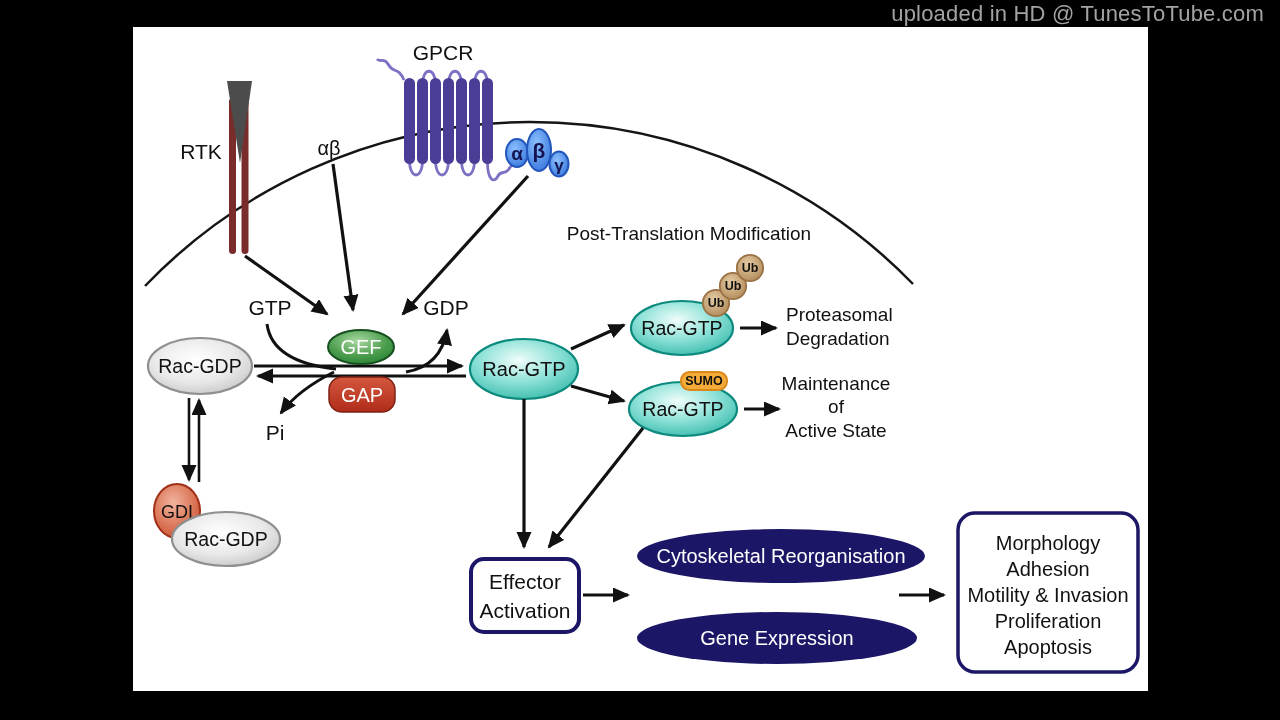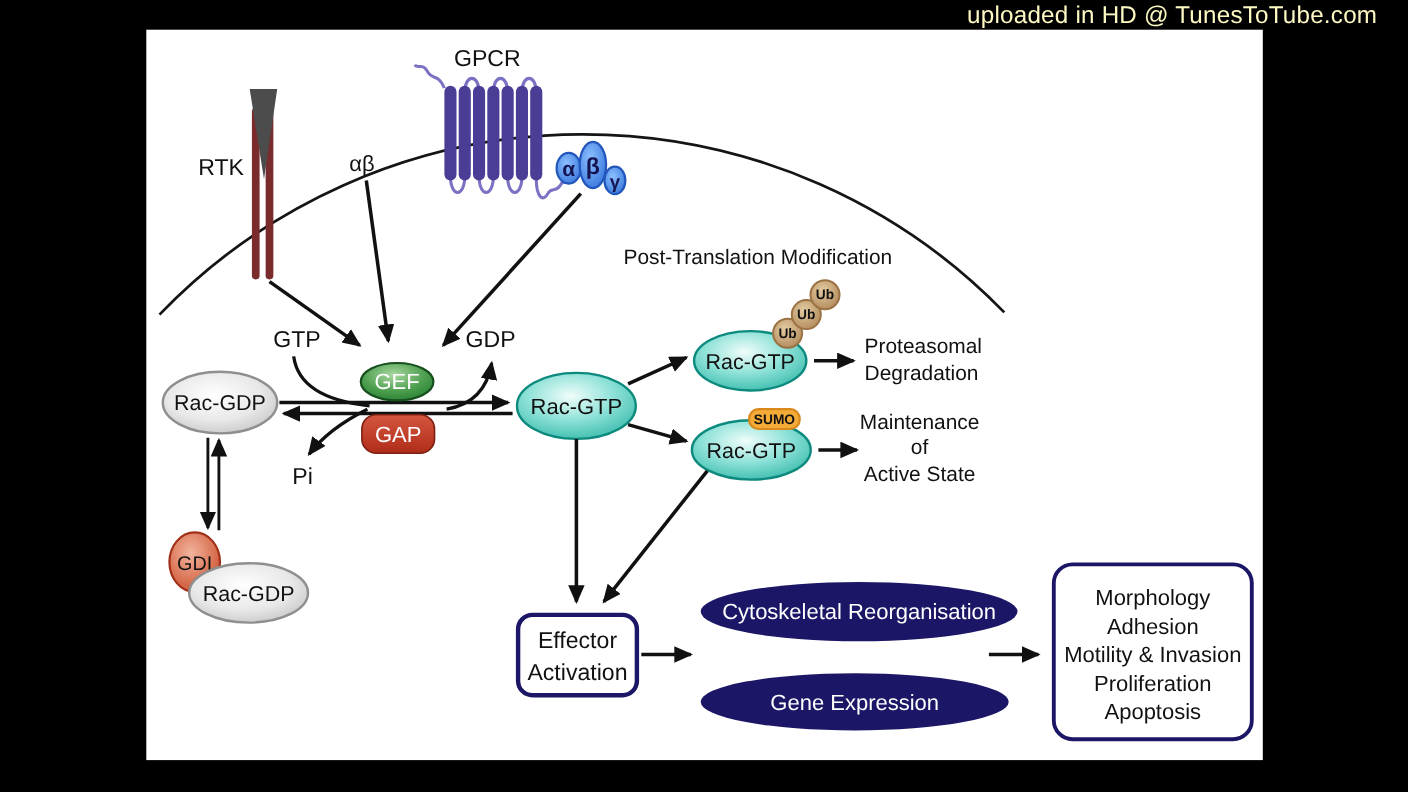--- a/index.html
+++ b/index.html
@@ -1,19 +1,19 @@
 <!DOCTYPE html>
 <html><head>
 <meta charset="utf-8">
 <style>
   html,body{margin:0;padding:0;background:#000;}
   #stage{position:relative;width:1280px;height:720px;background:#000;overflow:hidden;
          font-family:"Liberation Sans",sans-serif;}
-  #watermark{position:absolute;top:0px;right:28px;height:27px;line-height:27px;
-             color:#fef9c3;font-size:22px;letter-spacing:0.2px;}
+  #watermark{position:absolute;top:0px;right:16px;height:27px;line-height:27px;
+             color:#a3a3a3;font-size:22px;letter-spacing:0.2px;}
   #canvas{position:absolute;left:133px;top:27px;width:1015px;height:664px;background:#fff;}
   svg{display:block;}
   text{font-family:"Liberation Sans",sans-serif;fill:#111;}
   .lbl{font-size:21px;}
   .lbl20{font-size:20px;}
   .lbl19{font-size:19px;}
   .node{font-size:19.5px;}
   .white{fill:#fff;}
   .greek{font-weight:bold;fill:#141452;}
   .tag{font-weight:bold;}

